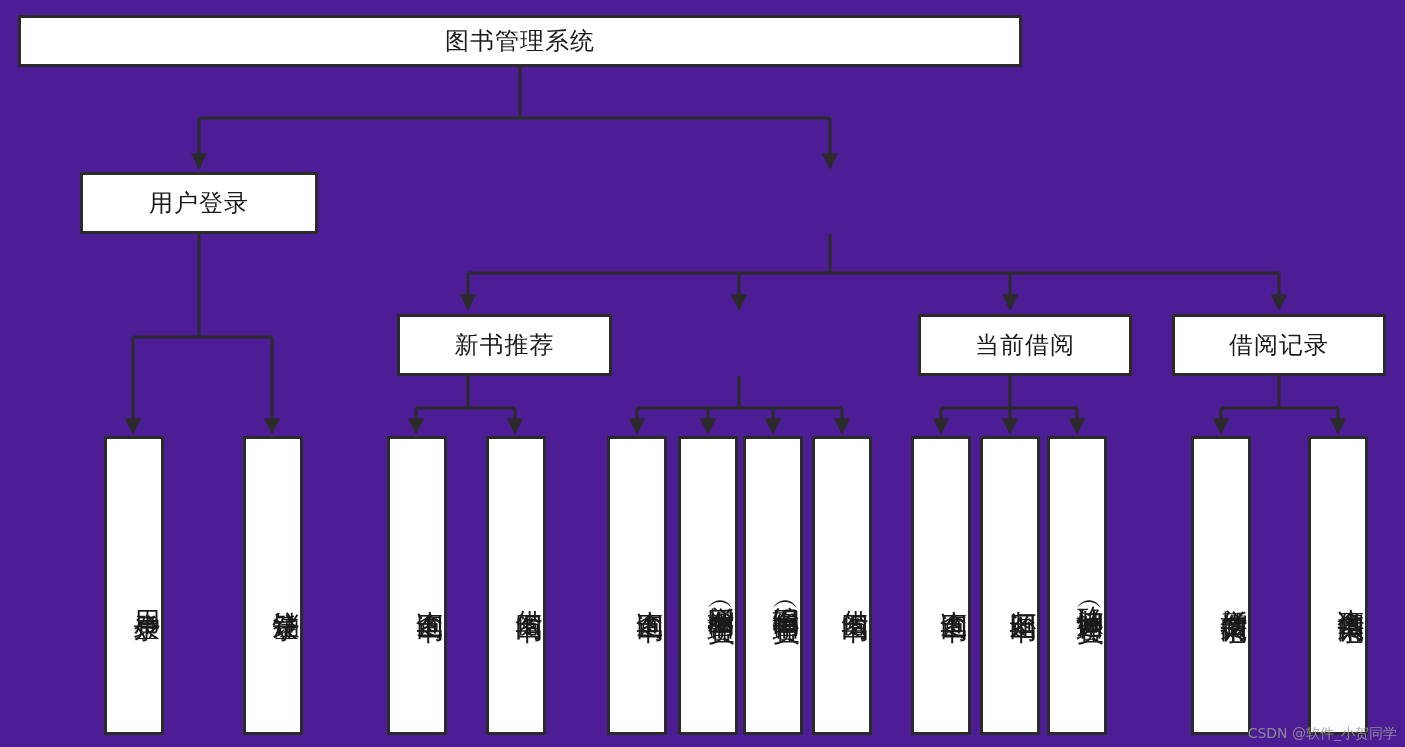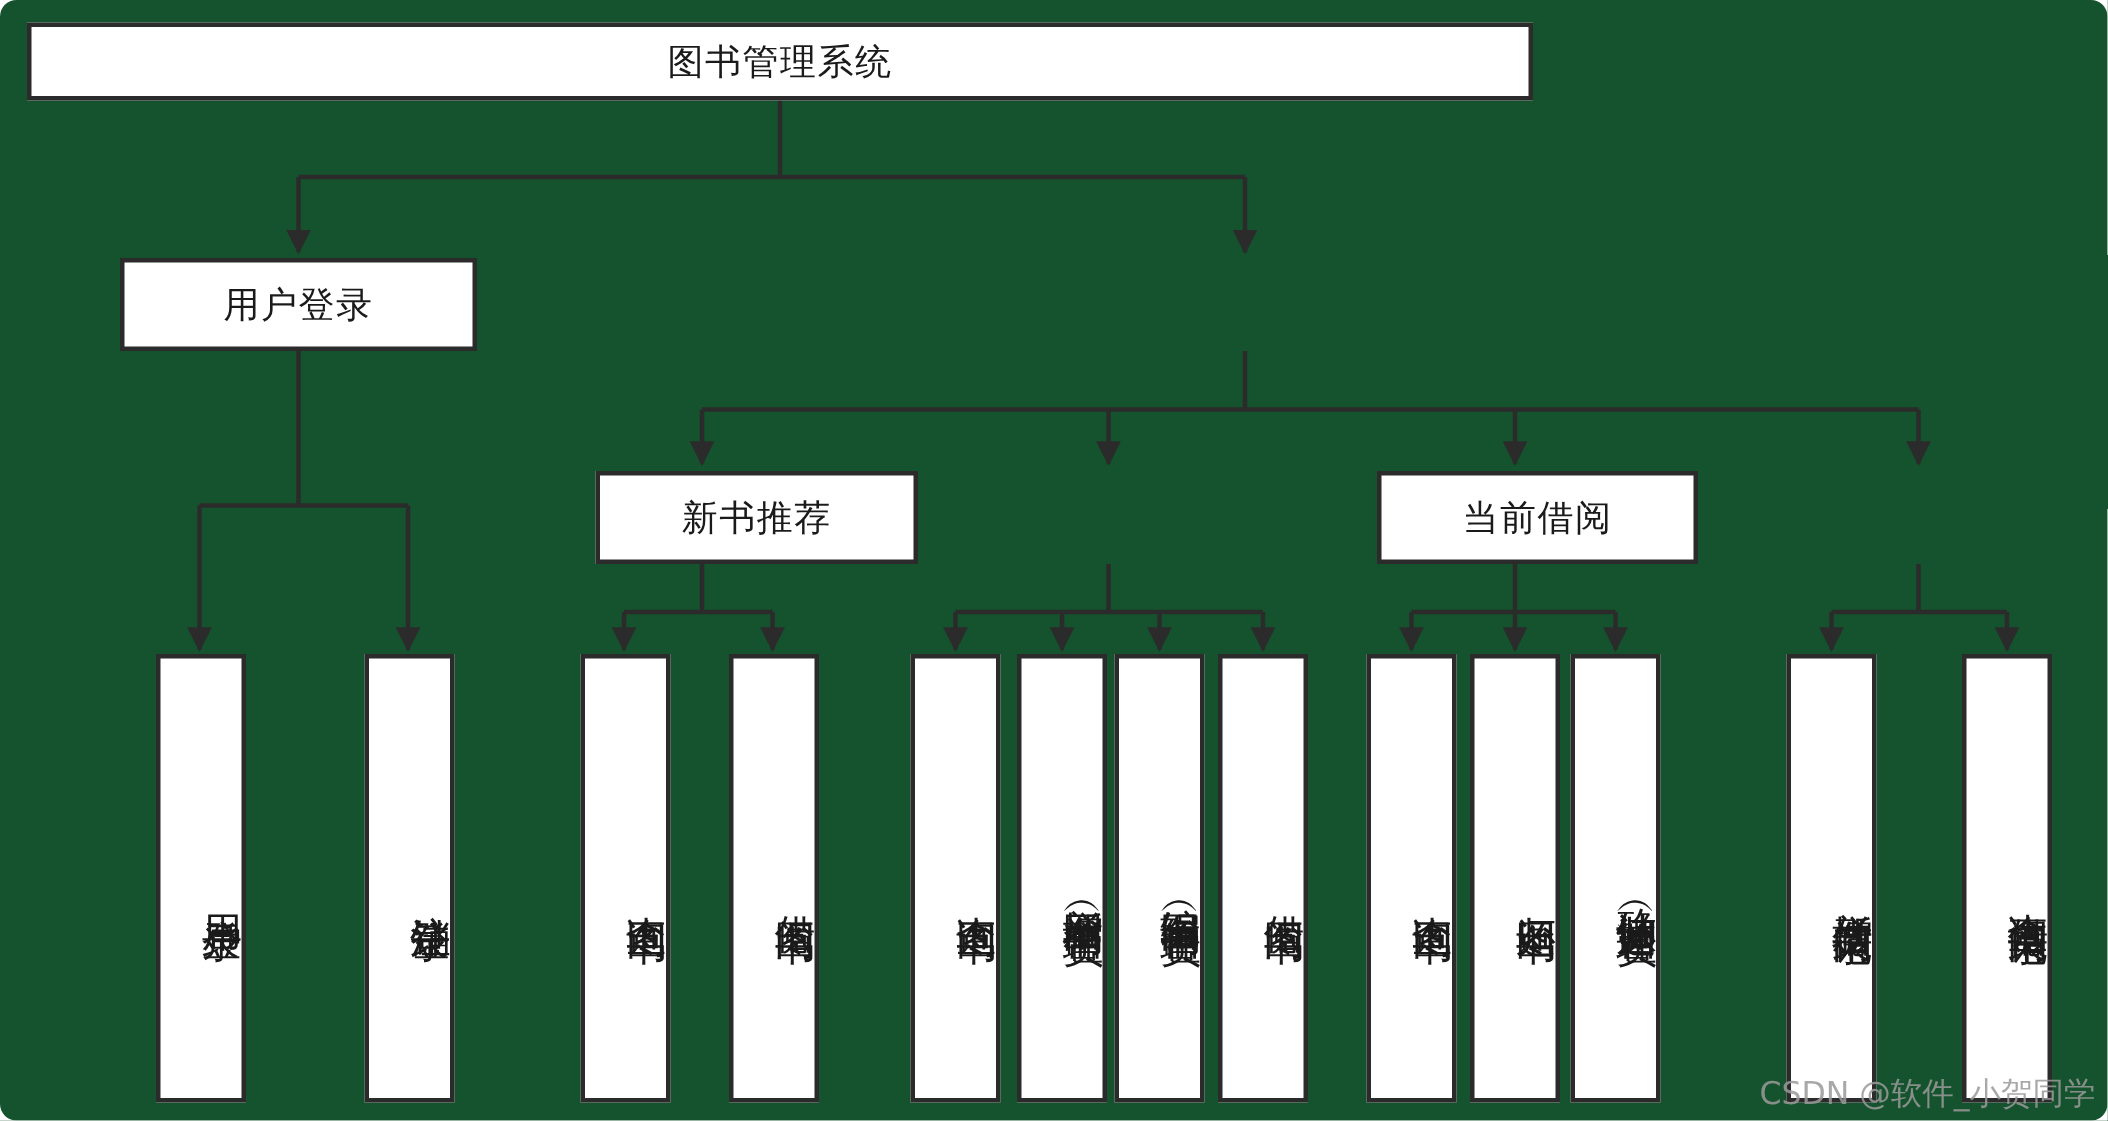--- a/index.html
+++ b/index.html
@@ -7,23 +7,22 @@
     padding: 0;
     background: #ffffff;
   }
   body {
     font-family: "DejaVu Sans", "Liberation Sans", sans-serif;
   }
   #canvas {
     position: relative;
     width: 1405px;
     height: 747px;
-    background: #14532d;
+    background: #4c1d95;
     overflow: hidden;
-    border-radius: 11px;
   }
   .node {
     position: absolute;
     box-sizing: border-box;
     border: 3px solid #2b2b2b;
     background: #ffffff;
     display: flex;
     align-items: center;
     justify-content: center;
     color: #1a1a1a;
@@ -53,21 +52,21 @@
     left: 0;
     top: 0;
     width: 1405px;
     height: 747px;
     pointer-events: none;
   }
   .watermark {
     position: absolute;
     right: 8px;
     bottom: 4px;
-    font-size: 21px;
+    font-size: 14px;
     color: #9a9a9a;
     opacity: 0.85;
     white-space: nowrap;
     font-family: "DejaVu Sans", "Liberation Sans", sans-serif;
   }
 </style>
 </head>
 <body>
 
 <div id="canvas">
@@ -134,20 +133,23 @@
 
   <div class="node horiz" style="left:361px; top:314px; width:215px; height:62px;margin-left:36px;">
     <span>新书推荐</span>
   </div>
 
 
   <div class="node horiz" style="left:903px; top:314px; width:214px; height:62px;margin-left:15px;">
     <span>当前借阅</span>
   </div>
 
+  <div class="node horiz" style="left:1172px; top:314px; width:214px; height:62px;">
+    <span>借阅记录</span>
+  </div>
 
   <div class="node vert" style="left:104px; top:436px; width:60px; height:299px;">
     <span class="vtext">用户登录</span>
   </div>
   <div class="node vert" style="left:243px; top:436px; width:60px; height:299px;">
     <span class="vtext">注销登录</span>
   </div>
 
   <div class="node vert" style="left:387px; top:436px; width:60px; height:299px;">
     <span class="vtext">查询图书</span>

